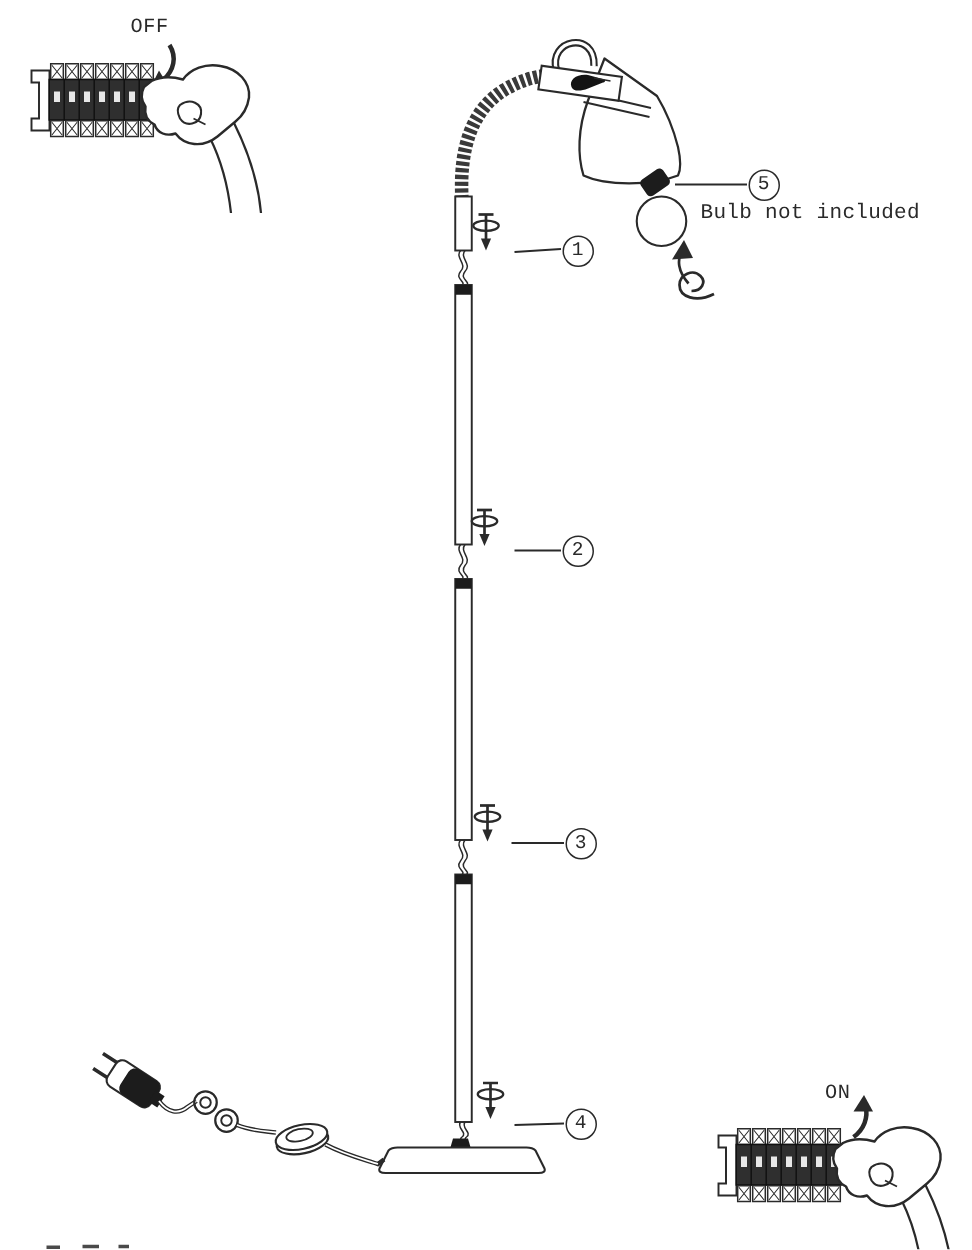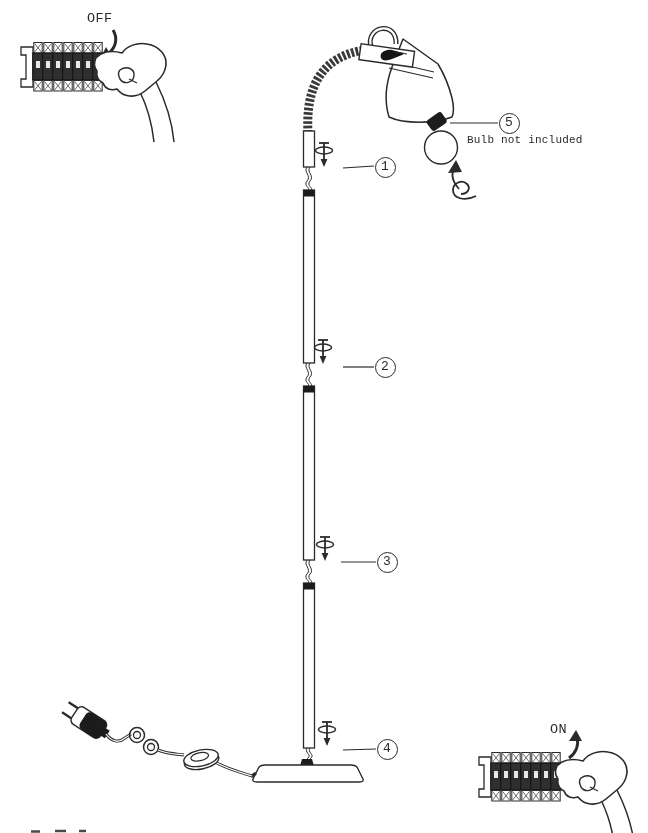--- a/index.html
+++ b/index.html
@@ -10,21 +10,21 @@
   #lineart{position:absolute;left:0;top:0;}
   .label{
     position:absolute;font-size:13.5px;letter-spacing:.4px;color:#2a2a2a;
     white-space:nowrap;user-select:none;
   }
   .callout{
     position:absolute;width:21px;height:21px;border:1.5px solid #2a2a2a;border-radius:50%;
     box-sizing:border-box;background:#fff;font-size:13px;line-height:18px;text-align:center;
     color:#2a2a2a;
   }
-  .note{font-size:11px;letter-spacing:.2px;}
+  .note{font-size:14px;letter-spacing:.2px;}
 </style>
 </head>
 <body>
 
 <div id="stage">
 
   <svg id="lineart" width="648" height="833" viewBox="0 0 648 833">
     <defs>
 
       <g id="breaker-module">

